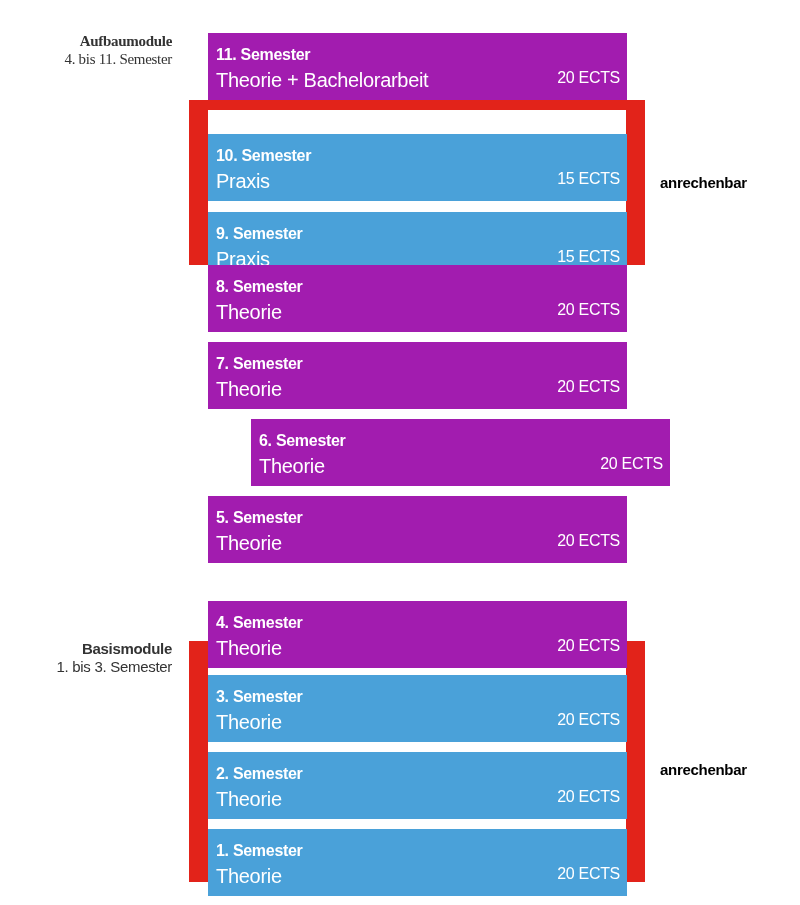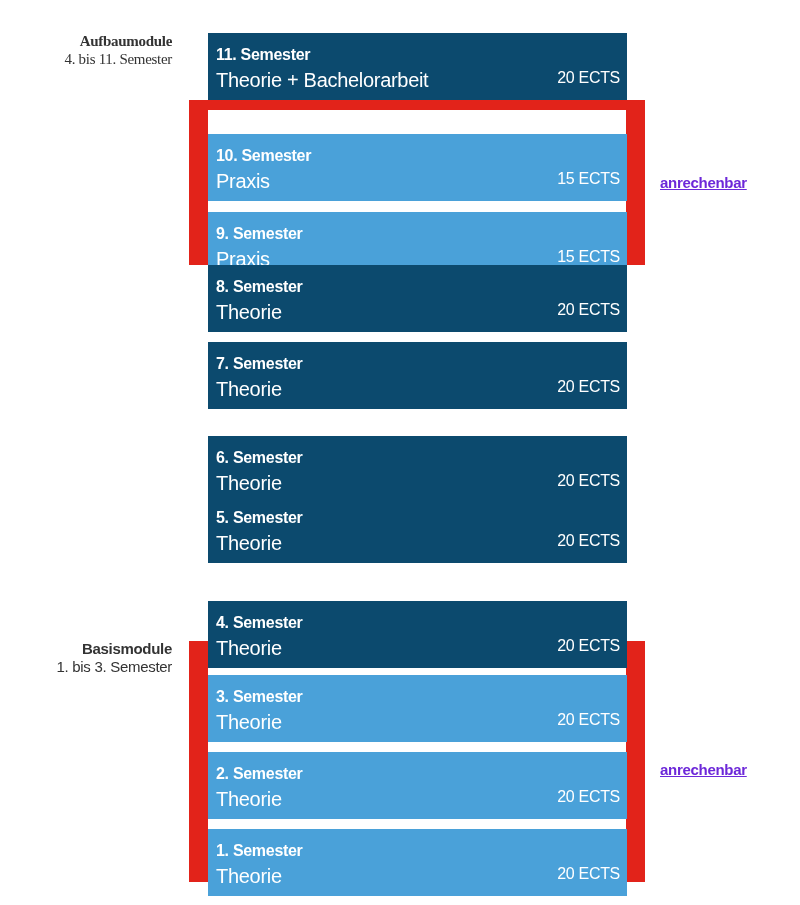--- a/index.html
+++ b/index.html
@@ -1,34 +1,34 @@
 <!DOCTYPE html>
 <html><head>
   <meta charset="utf-8">
   <style>
     html, body { margin: 0; padding: 0; background: #ffffff; }
     body { width: 800px; height: 905px; position: relative; overflow: hidden;
            font-family: "Liberation Sans", "DejaVu Sans", sans-serif; }
     .block { position: absolute; left: 208px; width: 419px; height: 67px;
              color: #ffffff; box-sizing: border-box; }
-    .block.dark { background: #0c4a6e; }
+    .block.dark { background: #a21caf; }
     .block.light { background: #4aa1d9; margin-top: 24px; }
     .block .title { position: absolute; left: 8px; top: 13px; font-size: 16px;
                     font-weight: bold; letter-spacing: -0.3px; }
     .block .sub { position: absolute; left: 8px; top: 36px; font-size: 20px;
                   letter-spacing: -0.3px; }
     .block .ects { position: absolute; right: 7px; top: 36px; font-size: 16px;
                    letter-spacing: -0.3px; }
     .redbox { position: absolute; border: 19px solid #e2231a; border-top-width: 10px;
               border-bottom-width: 10px; box-sizing: border-box; background: #ffffff; }
     .side-label { position: absolute; right: 628px; text-align: right; color: #333333;
                   font-size: 15px; line-height: 18px; letter-spacing: -0.3px; }
     .side-label .head { font-weight: bold; }
-    .credit { position: absolute; left: 660px; color: #6d28d9; font-weight: bold;
-              font-size: 15px; letter-spacing: -0.3px; text-decoration: underline; }
+    .credit { position: absolute; left: 660px; color: #000000; font-weight: bold;
+              font-size: 15px; letter-spacing: -0.3px; }
   </style>
 </head>
 <body>
 
 <div class="side-label" style="top:32px;font-family:Liberation Serif, serif;">
   <div class="head">Aufbaumodule</div>
   <div>4. bis 11. Semester</div>
 </div>
 <div class="side-label" style="top:640px;">
   <div class="head">Basismodule</div>
@@ -59,21 +59,21 @@
 <div class="block dark" style="top:265px;">
   <span class="title">8. Semester</span>
   <span class="sub">Theorie</span>
   <span class="ects">20 ECTS</span>
 </div>
 <div class="block dark" style="top:342px;">
   <span class="title">7. Semester</span>
   <span class="sub">Theorie</span>
   <span class="ects">20 ECTS</span>
 </div>
-<div class="block dark" style="top:436px;">
+<div class="block dark" style="top:419px;margin-left:43px;">
   <span class="title">6. Semester</span>
   <span class="sub">Theorie</span>
   <span class="ects">20 ECTS</span>
 </div>
 <div class="block dark" style="top:496px;">
   <span class="title">5. Semester</span>
   <span class="sub">Theorie</span>
   <span class="ects">20 ECTS</span>
 </div>
 <div class="block dark" style="top:573px;margin-top:28px;">

